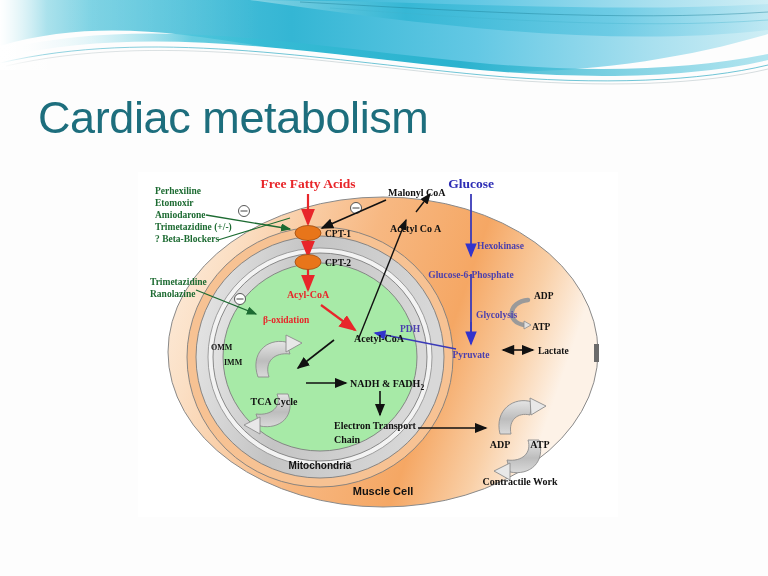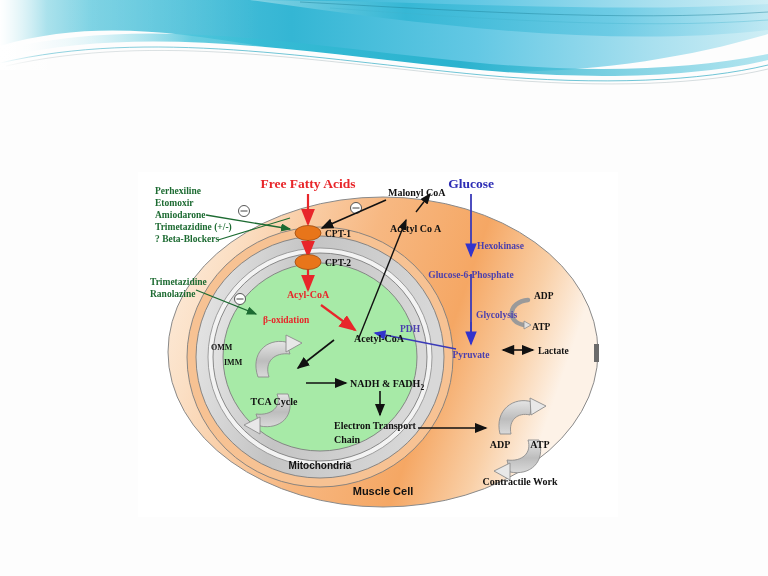--- a/index.html
+++ b/index.html
@@ -108,20 +108,21 @@
 
       <path d="M0,63 C150,28 312,59 482,75 C602,86 702,81 768,65" fill="none" stroke="#2aa8c2" stroke-width="0.9" opacity="0.75"></path>
       <path d="M6,66 C156,32 316,62 486,78 C606,89 706,84 768,69" fill="none" stroke="#7a8f96" stroke-width="0.6" opacity="0.5"></path>
       <path d="M300,2 C450,10 620,22 768,12" fill="none" stroke="#1b7f96" stroke-width="0.8" opacity="0.55"></path>
       <path d="M330,8 C470,18 630,30 768,20" fill="none" stroke="#3fb3cb" stroke-width="0.7" opacity="0.5"></path>
 
       <rect x="0" y="0" width="260" height="70" fill="url(#gradFade)"></rect>
     </svg>
   </div>
 
+  <div id="title">Cardiac metabolism</div>
 
   <div id="diagram-panel">
     <svg id="diagram-svg" width="480" height="345" viewBox="0 0 480 345" xmlns="http://www.w3.org/2000/svg">
       <defs>
         <linearGradient id="cellGrad" x1="0" y1="0" x2="1" y2="0.25">
           <stop offset="0%" stop-color="#fdf0e3"></stop>
           <stop offset="18%" stop-color="#fbdfc4"></stop>
           <stop offset="48%" stop-color="#f7b882"></stop>
           <stop offset="72%" stop-color="#f5a764"></stop>
           <stop offset="88%" stop-color="#f9cfa6"></stop>

